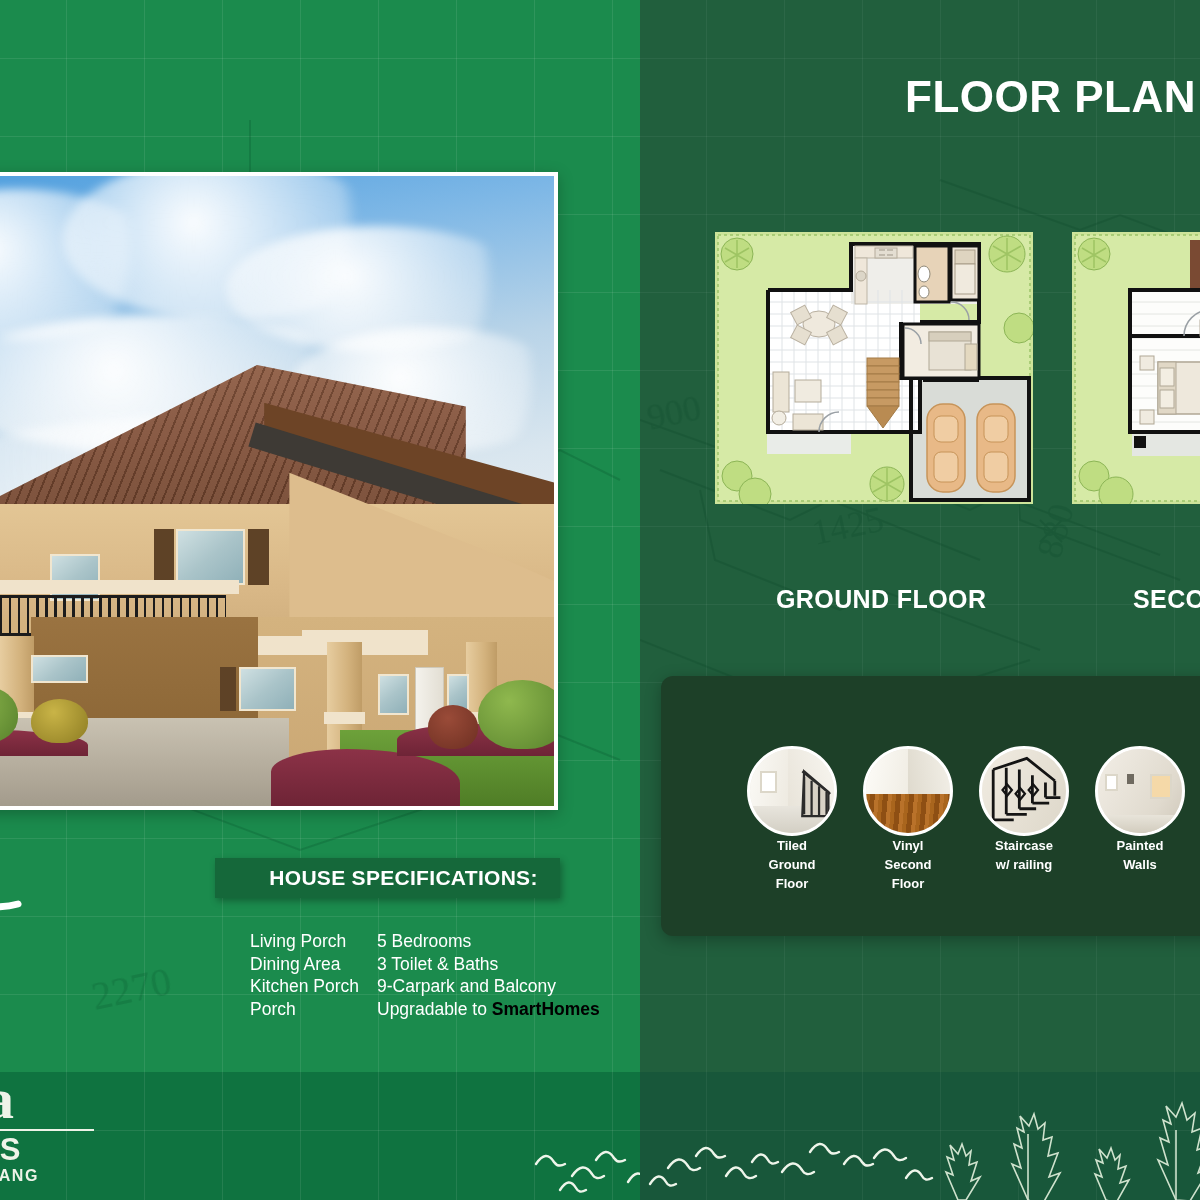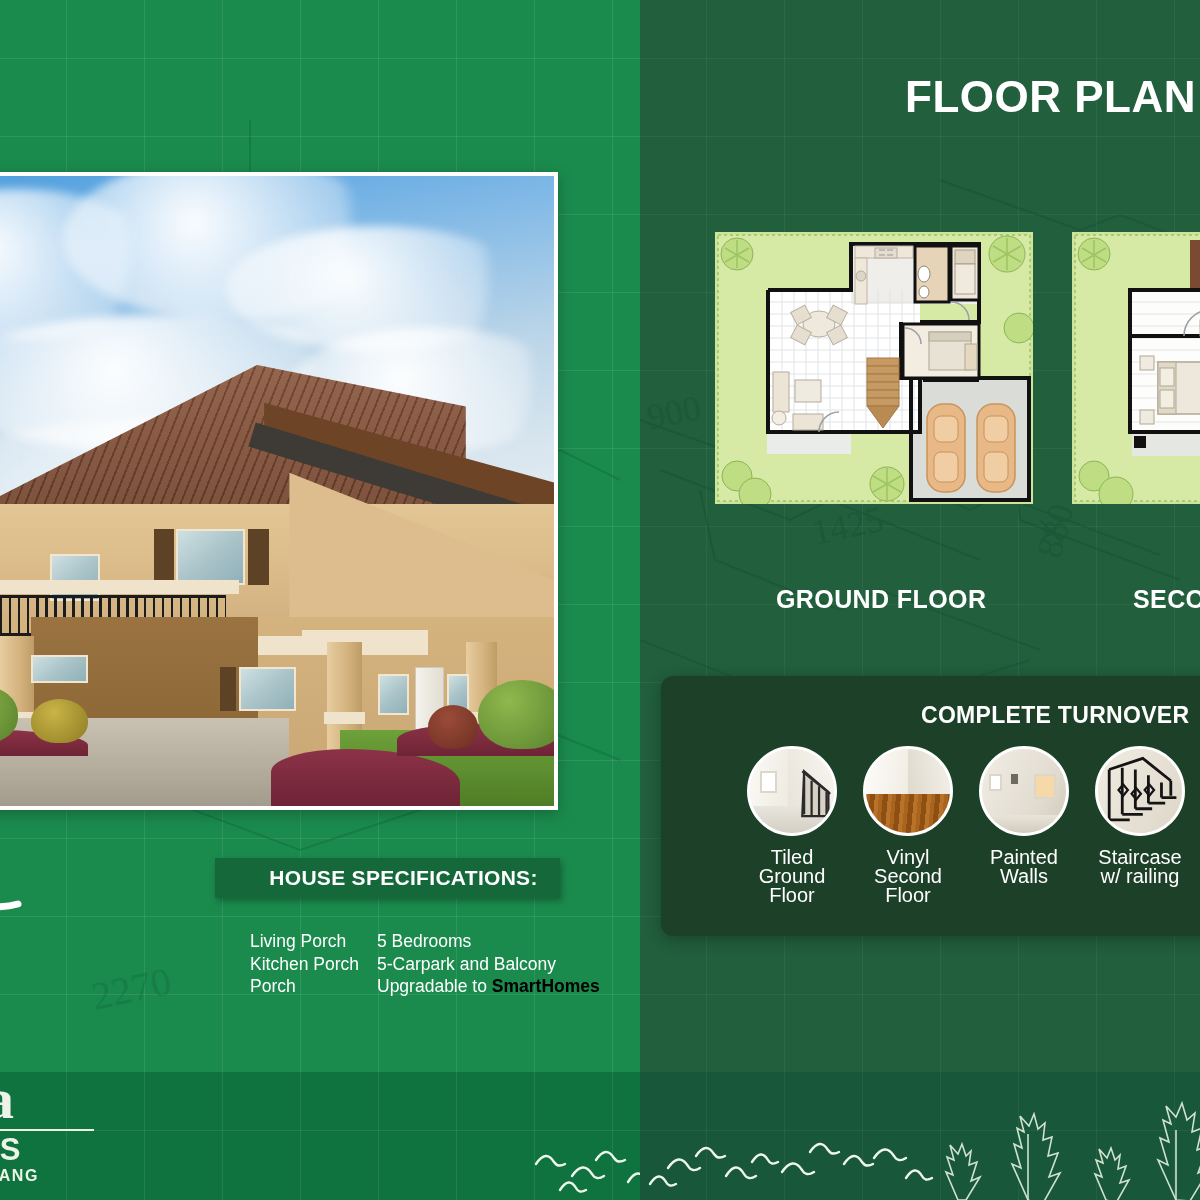--- a/index.html
+++ b/index.html
@@ -193,21 +193,21 @@
     position: absolute; left: 86px; top: 70px; display: flex; gap: 26px;
   }
   .to-item { width: 90px; text-align: center; }
   .to-circle {
     width: 90px; height: 90px; border-radius: 50%;
     border: 3px solid #ffffff; overflow: hidden; position: relative;
     background: #efece4;
   }
   .to-circle .inner { position: absolute; inset: 0; }
   .to-label {
-    margin-top: 12px; color: #ffffff; font-size: 20px; font-weight: 400;
+    color: #ffffff; font-size: 13px; font-weight: 700;
     line-height: 19px;
   }
 
   
   .art-wall-left { position: absolute; left: 0; top: 0; width: 48%; height: 100%; background: linear-gradient(100deg,#fbfaf6,#ece8de); }
   .art-wall-right { position: absolute; right: 0; top: 0; width: 55%; height: 100%; background: linear-gradient(260deg,#f4f1ea,#ddd8cc); }
   .art-floor-wood { position: absolute; left: 0; bottom: 0; width: 100%; height: 46%;
     background: repeating-linear-gradient(95deg,#a9651d 0 4px,#8e4f13 4px 9px, #b9722a 9px 13px); }
   .art-floor-tile { position: absolute; left: 0; bottom: 0; width: 100%; height: 32%;
     background: linear-gradient(180deg,#e8e5dd,#d3cfc4); }
@@ -386,22 +386,26 @@
 
   <div class="spec-head">
     <span>HOUSE SPECIFICATIONS:</span>
   </div>
   <div class="spec-table">
     <div class="spec-row">
       <div class="c1">Living Porch</div>
       <div class="c2">5 Bedrooms</div>
     </div>
     <div class="spec-row">
+      <div class="c1">Dining Area</div>
+      <div class="c2">3 Toilet &amp; Baths</div>
+    </div>
+    <div class="spec-row">
       <div class="c1">Kitchen Porch</div>
-      <div class="c2">5-Carpark and Balcony</div>
+      <div class="c2">9-Carpark and Balcony</div>
     </div>
     <div class="spec-row">
       <div class="c1">Porch</div>
       <div class="c2">
         <span>Upgradable to </span><span class="accent-green">SmartHomes</span>
       </div>
     </div>
   </div>
 
   <div class="floorplan-title">FLOOR PLAN</div>
@@ -550,21 +554,20 @@
         <circle cx="296" cy="26" r="16" fill="#bfdd82" stroke="#8cb556"></circle>
         <circle cx="294" cy="250" r="16" fill="#bfdd82" stroke="#8cb556"></circle>
       </g>
     </svg>
   </div>
 
   <div class="fp-label ground">GROUND FLOOR</div>
   <div class="fp-label second">SECOND FLOOR</div>
 
   <div class="turnover">
-    <div class="turnover-title">COMPLETE TURNOVER</div>
     <div class="to-items">
 
       <div class="to-item">
         <div class="to-circle">
           <div class="inner">
             <div class="art-wall-left"></div>
             <div class="art-wall-right" style="background:linear-gradient(250deg,#f8f6f0,#e6e1d6);"></div>
             <div class="art-floor-tile"></div>
             <div class="art-window" style="left:12%;top:26%;width:20%;height:26%;"></div>
             <div class="art-stair-rail">
@@ -583,33 +586,20 @@
 
       <div class="to-item">
         <div class="to-circle">
           <div class="inner">
             <div class="art-wall-left" style="width:52%;background:linear-gradient(100deg,#fdfcf8,#eeeae0);"></div>
             <div class="art-wall-right" style="width:50%;background:linear-gradient(260deg,#f3f0e8,#dcd7ca);"></div>
             <div class="art-floor-wood"></div>
           </div>
         </div>
         <div class="to-label">Vinyl<br>Second<br>Floor</div>
-      </div>
-
-      <div class="to-item">
-        <div class="to-circle">
-          <div class="inner">
-            <div class="art-wall-left" style="width:100%;background:linear-gradient(120deg,#f2eee6,#e0dace 70%,#cfc8ba);"></div>
-            <div class="art-window" style="left:8%;top:30%;width:16%;height:20%;"></div>
-            <div class="art-window" style="left:62%;top:30%;width:26%;height:30%;background:#f5d9a8;"></div>
-            <div style="position:absolute;left:34%;top:30%;width:9%;height:12%;background:#6f6a60;"></div>
-            <div style="position:absolute;left:0;bottom:0;width:100%;height:22%;background:linear-gradient(180deg,#e8e4da,#d2ccbe);"></div>
-          </div>
-        </div>
-        <div class="to-label">Painted<br>Walls</div>
       </div>
 
       <div class="to-item">
         <div class="to-circle">
           <div class="inner">
             <div class="art-wall-left" style="width:100%;background:linear-gradient(120deg,#f1ece2,#ddd7c9);"></div>
             <div class="art-stair-rail">
               <svg viewBox="0 0 90 90">
                 <g stroke="#141414" stroke-width="3" fill="none">
                   <path d="M12 22 L48 10 L78 34"></path>
@@ -621,20 +611,33 @@
                     <path d="M50 44 l5 -6 5 6 -5 6 z"></path>
                   </g>
                 </g>
               </svg>
             </div>
           </div>
         </div>
         <div class="to-label">Staircase<br>w/ railing</div>
       </div>
 
+      <div class="to-item">
+        <div class="to-circle">
+          <div class="inner">
+            <div class="art-wall-left" style="width:100%;background:linear-gradient(120deg,#f2eee6,#e0dace 70%,#cfc8ba);"></div>
+            <div class="art-window" style="left:8%;top:30%;width:16%;height:20%;"></div>
+            <div class="art-window" style="left:62%;top:30%;width:26%;height:30%;background:#f5d9a8;"></div>
+            <div style="position:absolute;left:34%;top:30%;width:9%;height:12%;background:#6f6a60;"></div>
+            <div style="position:absolute;left:0;bottom:0;width:100%;height:22%;background:linear-gradient(180deg,#e8e4da,#d2ccbe);"></div>
+          </div>
+        </div>
+        <div class="to-label">Painted<br>Walls</div>
+      </div>
+
     </div>
   </div>
 
   <div class="bottom-band">
     <div class="grid-overlay"></div>
     <div class="band-art">
       <svg viewBox="0 0 1200 128" preserveAspectRatio="none">
         <g fill="none" stroke="#eef5ea" stroke-width="2.4" stroke-linecap="round">
           <path d="M560 118 q9 -14 16 -2 q3 6 10 2"></path>
           <path d="M572 104 q11 -16 20 -2 q4 7 12 2"></path>

